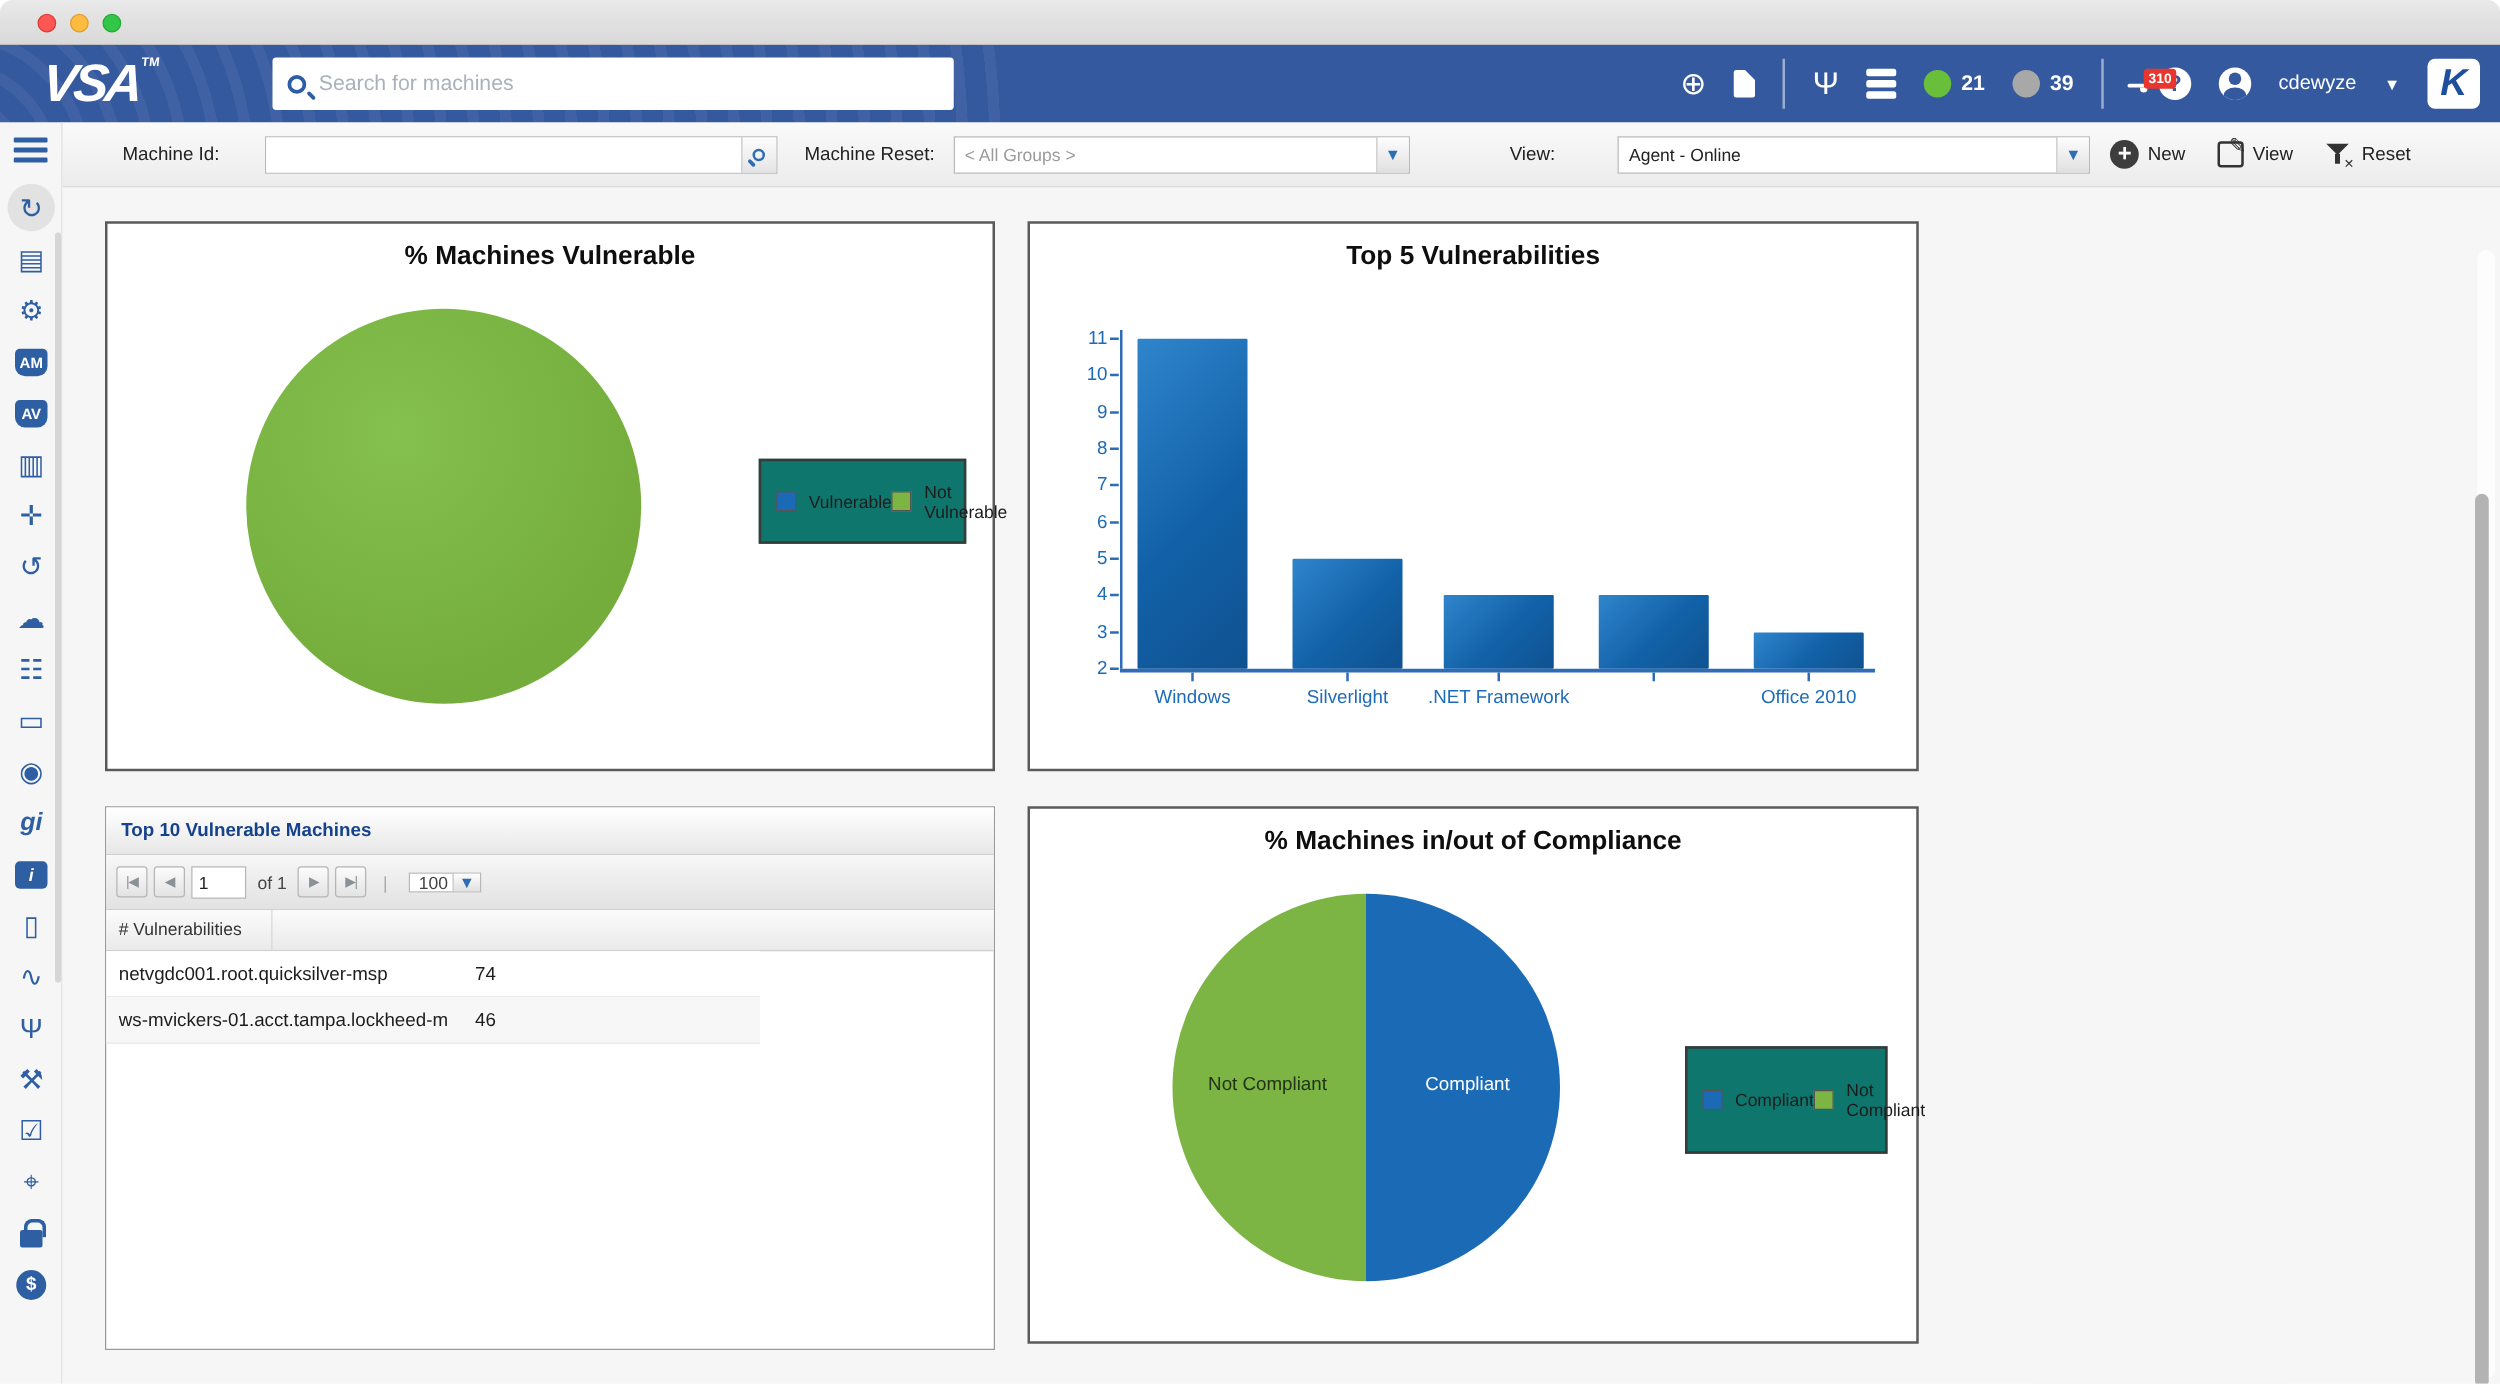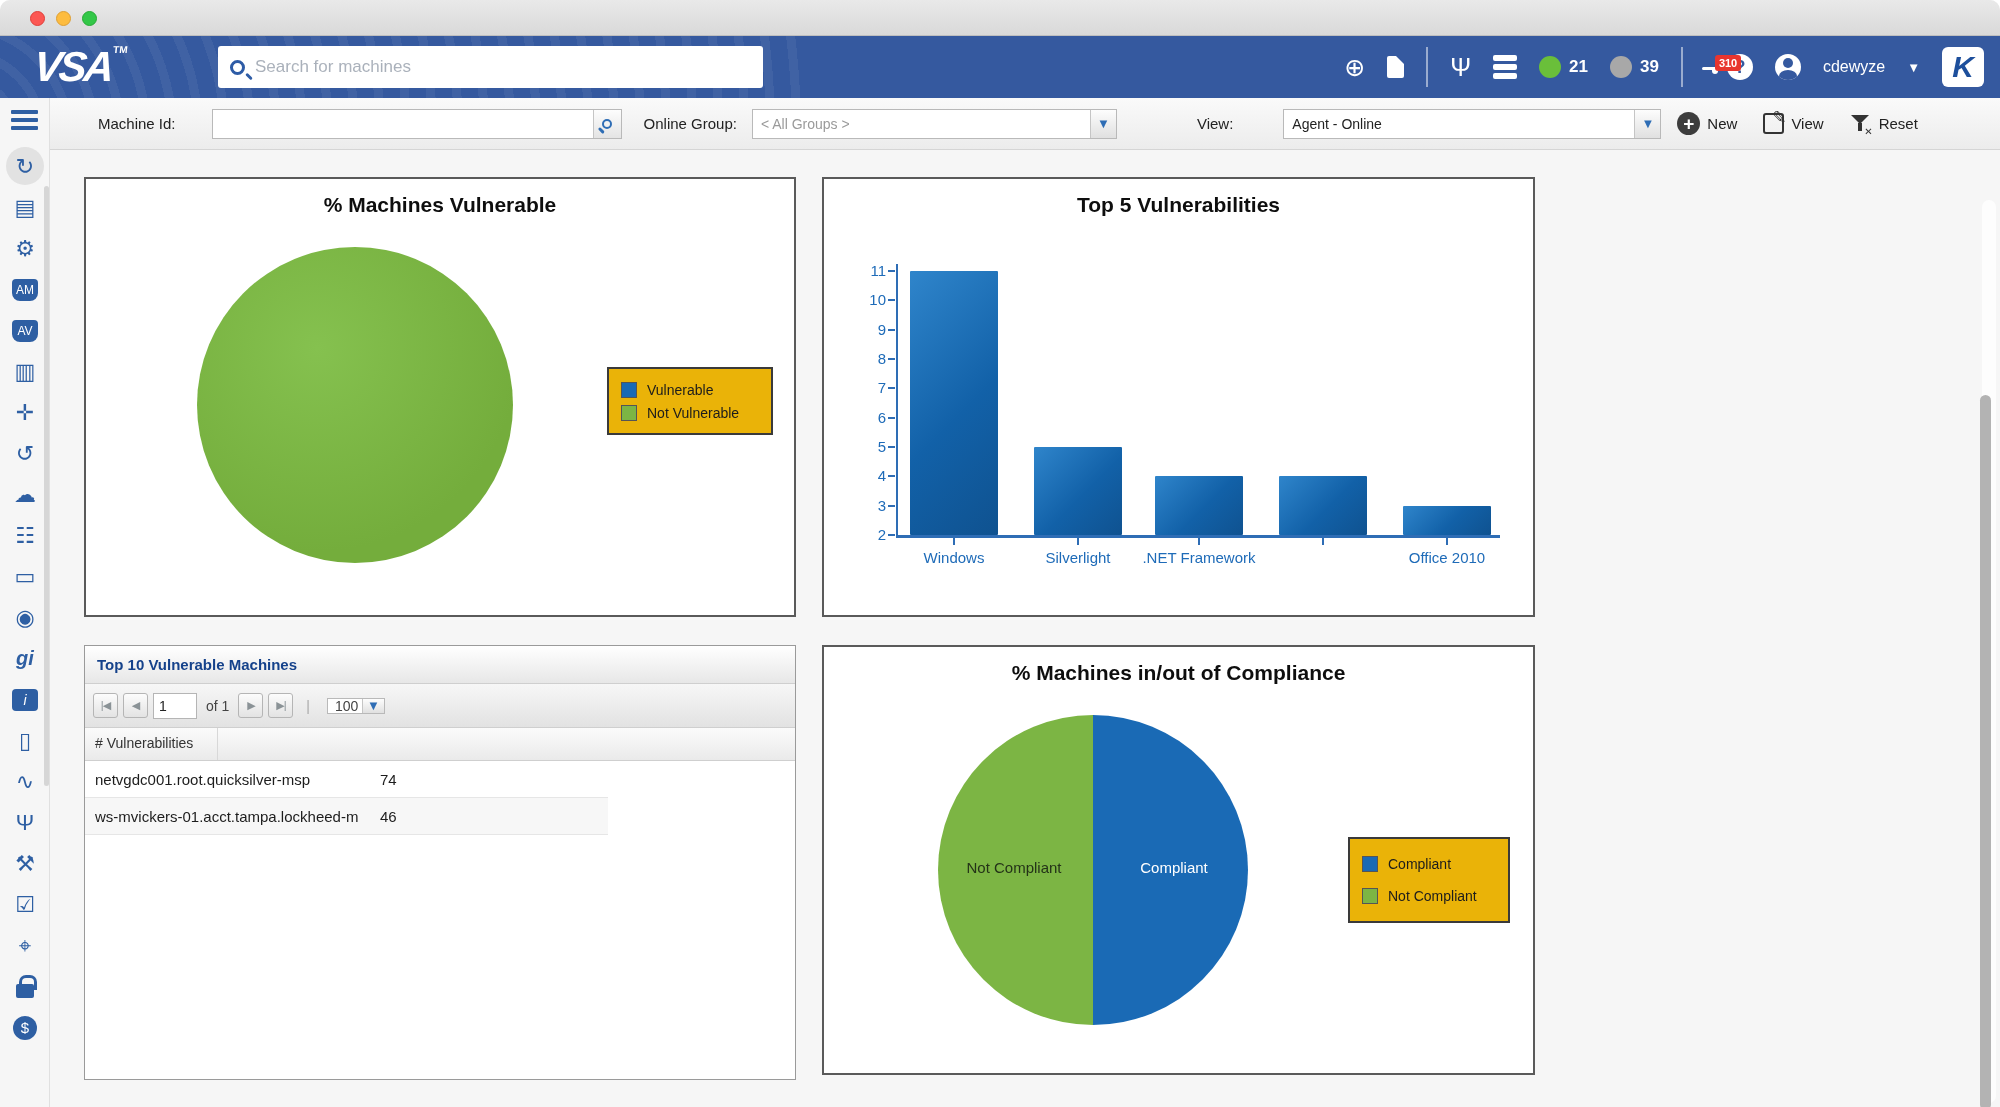--- a/index.html
+++ b/index.html
@@ -91,40 +91,40 @@
     border-right:1px solid #e0e0e0; }
   .burger { position:absolute; left:11px; top:12px; width:27px; display:flex; flex-direction:column; gap:4px; }
   .burger span { height:4px; background:#2e5fa3; border-radius:1px; }
   .side-items { position:absolute; left:0; top:48px; width:50px; display:flex; flex-direction:column; align-items:center; }
   .side-item { position:relative; width:40px; height:41px; display:flex; align-items:center; justify-content:center;
     color:#2e5fa3; flex:none; }
   .side-item.active::before { content:""; position:absolute; left:1px; top:1px; width:38px; height:38px;
     border-radius:50%; background:#e2e2e2; }
   .side-item > * { position:relative; }
   .s-glyph { font-size:22px; line-height:1; }
-  .s-badge { min-width:26px; height:22px; padding:0 2px; background:#2e5fa3; color:#fff; font-size:12px; font-weight:normal;
+  .s-badge { min-width:26px; height:22px; padding:0 2px; background:#2e5fa3; color:#fff; font-size:12px; font-weight:bold;
     display:flex; align-items:center; justify-content:center; border-radius:4px 4px 8px 8px; }
   .s-badge.sq { border-radius:4px; font-style:italic; font-size:14px; }
   .s-badge.round { border-radius:50%; width:24px; min-width:24px; height:24px; font-size:15px; }
   .s-text { font-size:20px; font-weight:bold; font-style:italic; }
   .s-lock { width:18px; height:14px; background:#2e5fa3; border-radius:2px; position:relative; margin-top:8px; }
   .s-lock::before { content:""; position:absolute; left:3px; top:-9px; width:12px; height:12px;
     border:3px solid #2e5fa3; border-bottom:none; border-radius:7px 7px 0 0; }
   .side-scroll { position:absolute; right:0; top:88px; width:5px; height:600px; background:#d6d6d6; border-radius:3px; }
 
   
   .content { position:absolute; left:50px; top:150px; right:0; bottom:0; background:#f6f6f6; }
   .panel { position:absolute; background:#fff; border:2px solid #5a5a5a; }
   .panel.p1 { left:34px;  top:27px;  width:712px; height:440px; }
   .panel.p2 { left:772px; top:27px;  width:713px; height:440px; }
   .panel.p3 { left:34px;  top:495px; width:712px; height:435px; border:1px solid #9a9a9a; }
   .panel.p4 { left:772px; top:495px; width:713px; height:430px; }
   .chart-title { position:absolute; left:0; right:0; top:14px; text-align:center; font-size:21px; font-weight:bold; color:#0e0e0e; }
-  .legend { position:absolute; background:#eab308; border:2px solid #3a3a3a; padding:9px 12px;
-    display:flex; flex-direction:column; justify-content:space-around; }
+  .legend { position:absolute; background:#0f766e; border:2px solid #3a3a3a; padding:9px 12px;
+    display:flex; flex-direction:row; justify-content:space-around; }
   .legend .li { display:flex; align-items:center; gap:10px; font-size:14px; color:#1c1c1c; }
   .sw { width:16px; height:16px; border:1px solid #555; flex:none; }
   .sw.blue { background:#1a6ab5; } .sw.green { background:#7cb544; }
 
   
   .pie1 { position:absolute; left:111px; top:68px; width:316px; height:316px; border-radius:50%;
     background:radial-gradient(circle at 38% 32%, #85c14f, #74ad3c 70%); }
   .legend.lg1 { left:521px; top:188px; width:166px; height:68px; }
 
   
@@ -222,21 +222,21 @@
   </div>
 
   <div class="toolbar">
     <span class="tb-label" style="margin-left:48px">Machine Id:</span>
     <div class="tb-input">
       <input type="text" value="" style="">
       <span class="tb-sbtn">
           <span class="mag2"></span>
         </span>
     </div>
-    <span class="tb-label" style="margin-left:22px">Online Group:</span>
+    <span class="tb-label" style="margin-left:22px">Machine Reset:</span>
     <div class="combo" style="width:365px;margin-left:15px">
       <span class="val ghost">&lt; All Groups &gt;</span>
       <span class="chev">▼</span>
     </div>
     <span class="tb-label" style="margin-left:80px">View:</span>
     <div class="combo" style="width:378px;margin-left:50px">
       <span class="val">Agent - Online</span>
       <span class="chev">▼</span>
     </div>
     <span class="tb-btn" style="margin-left:16px">

